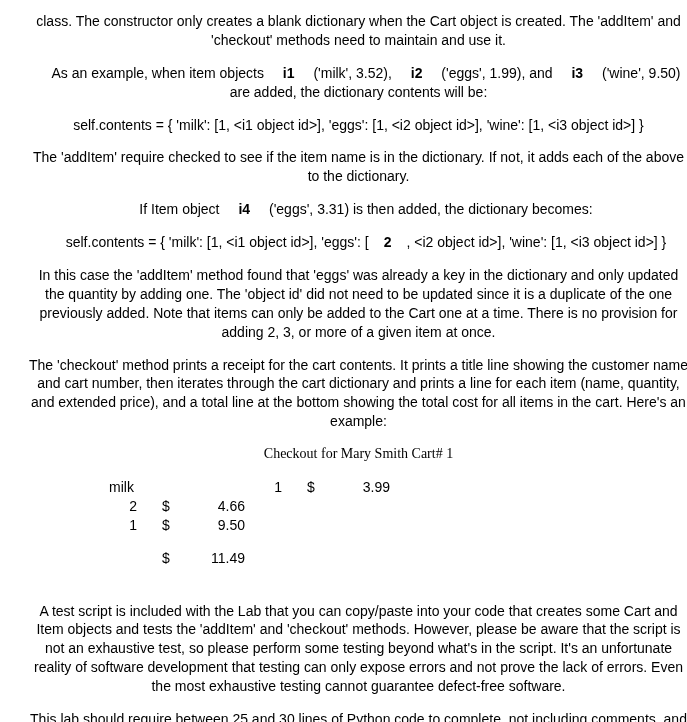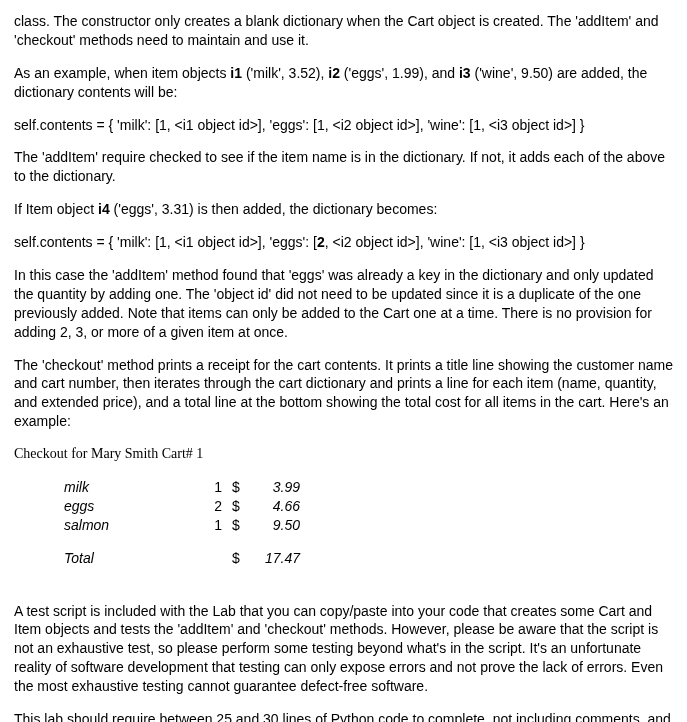--- a/index.html
+++ b/index.html
@@ -1,38 +1,38 @@
 <!DOCTYPE html>
 <html><head>
 <meta charset="utf-8">
 <style>
-  * { box-sizing: border-box; }
+  * { box-sizing: border-box; margin-left: 15px; }
   body {
     margin: 0;
     padding: 12px 14px;
     font-family: Arial, Helvetica, sans-serif;
     font-size: 14px;
     line-height: 1.35;
     color: #000;
     background: #fff;
     width: 687px;
   }
-  p { margin: 0 0 14px 0; }
+  p { margin: 0 0 14px 0; text-align: center; }
   .receipt-title { margin: 0 0 14px 0; font-family: Liberation Serif, serif; }
   .receipt-table {
     margin: 0 0 14px 0;
     padding-left: 50px;
   }
   .receipt-row {
     display: flex;
   }
-  .col-item { width: 130px; font-style: italic; }
+  .col-item { width: 130px; }
   .col-qty  { width: 28px; text-align: right; }
   .col-cur  { width: 28px; text-align: center; }
-  .col-amt  { width: 50px; text-align: right; font-style: italic; }
+  .col-amt  { width: 50px; text-align: right; }
   .receipt-gap { height: 14px; }
 </style>
 </head>
 <body>
 
 <p>class.  The constructor only creates a blank dictionary when the Cart object is created.  The 'addItem' and 'checkout' methods need to maintain and use it.</p>
 
 <p>
   <span>As an example, when item objects </span><b>i1</b><span> ('milk', 3.52), </span><b>i2</b><span> ('eggs', 1.99), and </span><b>i3</b><span> ('wine', 9.50) are added, the dictionary contents will be:</span>
 </p>
@@ -56,37 +56,34 @@
 <p class="receipt-title">Checkout for Mary Smith    Cart#  1</p>
 
 <div class="receipt-table">
   <div class="receipt-row">
     <span class="col-item">milk</span>
     <span class="col-qty">1</span>
     <span class="col-cur">$</span>
     <span class="col-amt">3.99</span>
   </div>
   <div class="receipt-row">
-    <span class="col-item">eggs</span>
     <span class="col-qty">2</span>
     <span class="col-cur">$</span>
     <span class="col-amt">4.66</span>
   </div>
   <div class="receipt-row">
-    <span class="col-item">salmon</span>
     <span class="col-qty">1</span>
     <span class="col-cur">$</span>
     <span class="col-amt">9.50</span>
   </div>
   <div class="receipt-gap"></div>
   <div class="receipt-row">
-    <span class="col-item">Total</span>
     <span class="col-qty"></span>
     <span class="col-cur">$</span>
-    <span class="col-amt">17.47</span>
+    <span class="col-amt">11.49</span>
   </div>
 </div>
 
 <p style="height:6px;margin:0 0 14px 0;"></p>
 
 <p>A test script is included with the Lab that you can copy/paste into your code that creates some Cart and Item objects and tests the 'addItem' and 'checkout' methods.  However, please be aware that the script is not an exhaustive test, so please perform some testing beyond what's in the script.  It's an unfortunate reality of software development that testing can only expose errors and not prove the lack of errors.  Even the most exhaustive testing cannot guarantee defect-free software.</p>
 
 <p>This lab should require between 25 and 30 lines of Python code to complete, not including comments, and the provided code (Item class and testscript).</p>
 
 </body></html>

